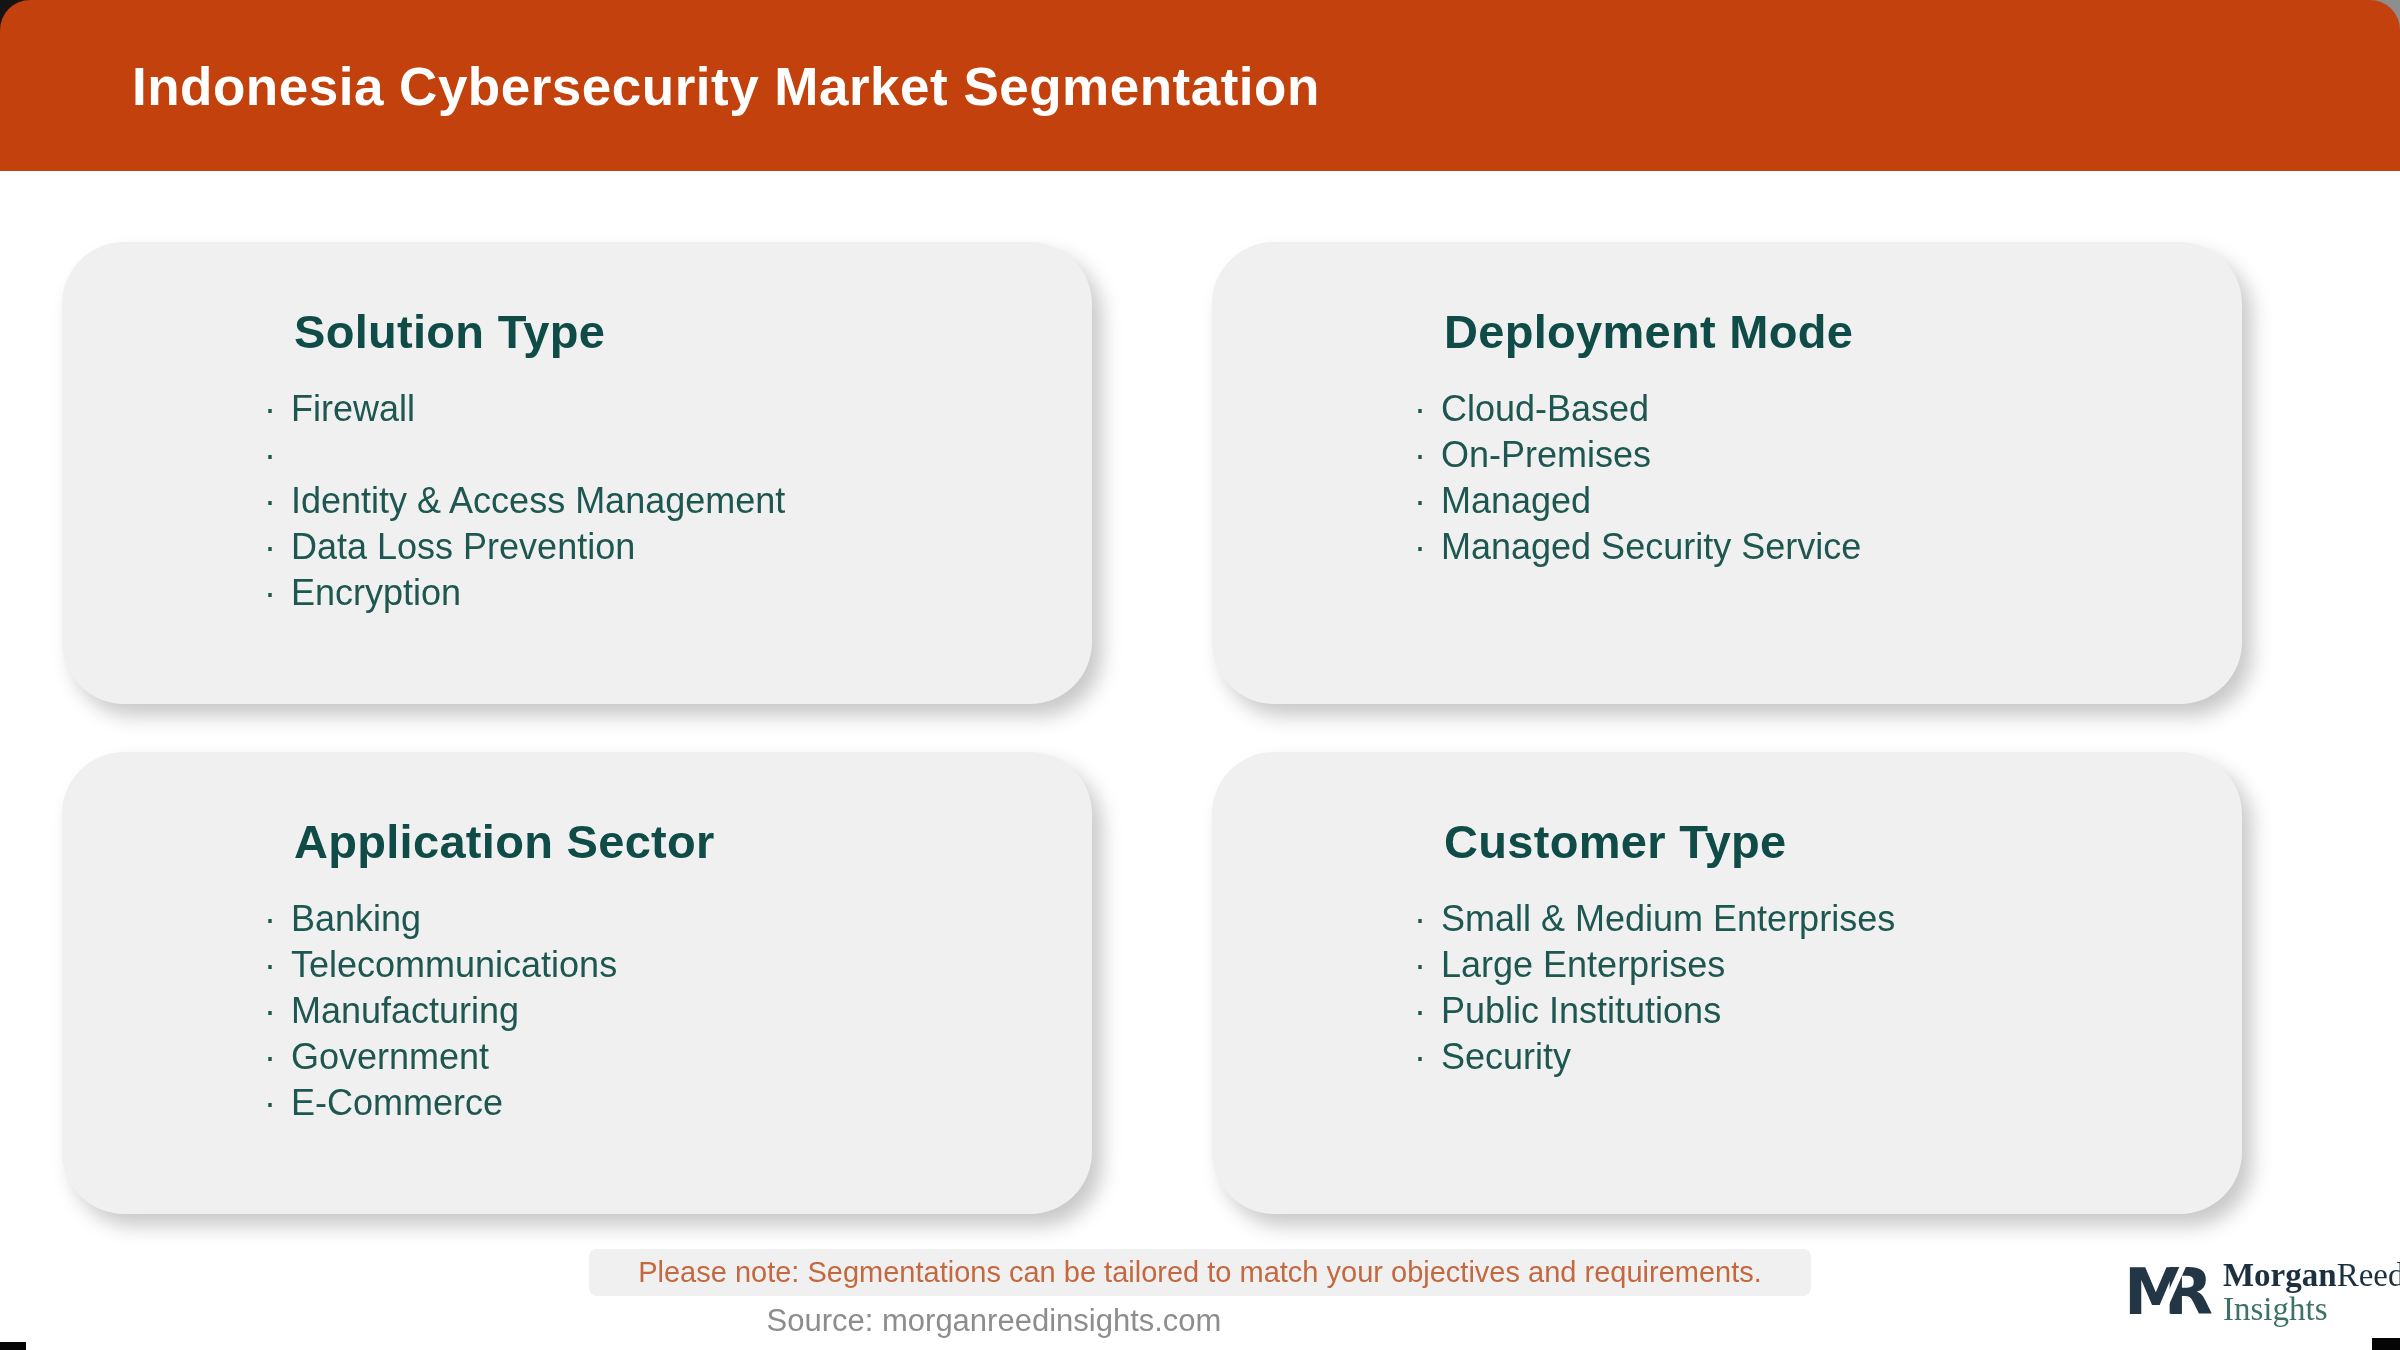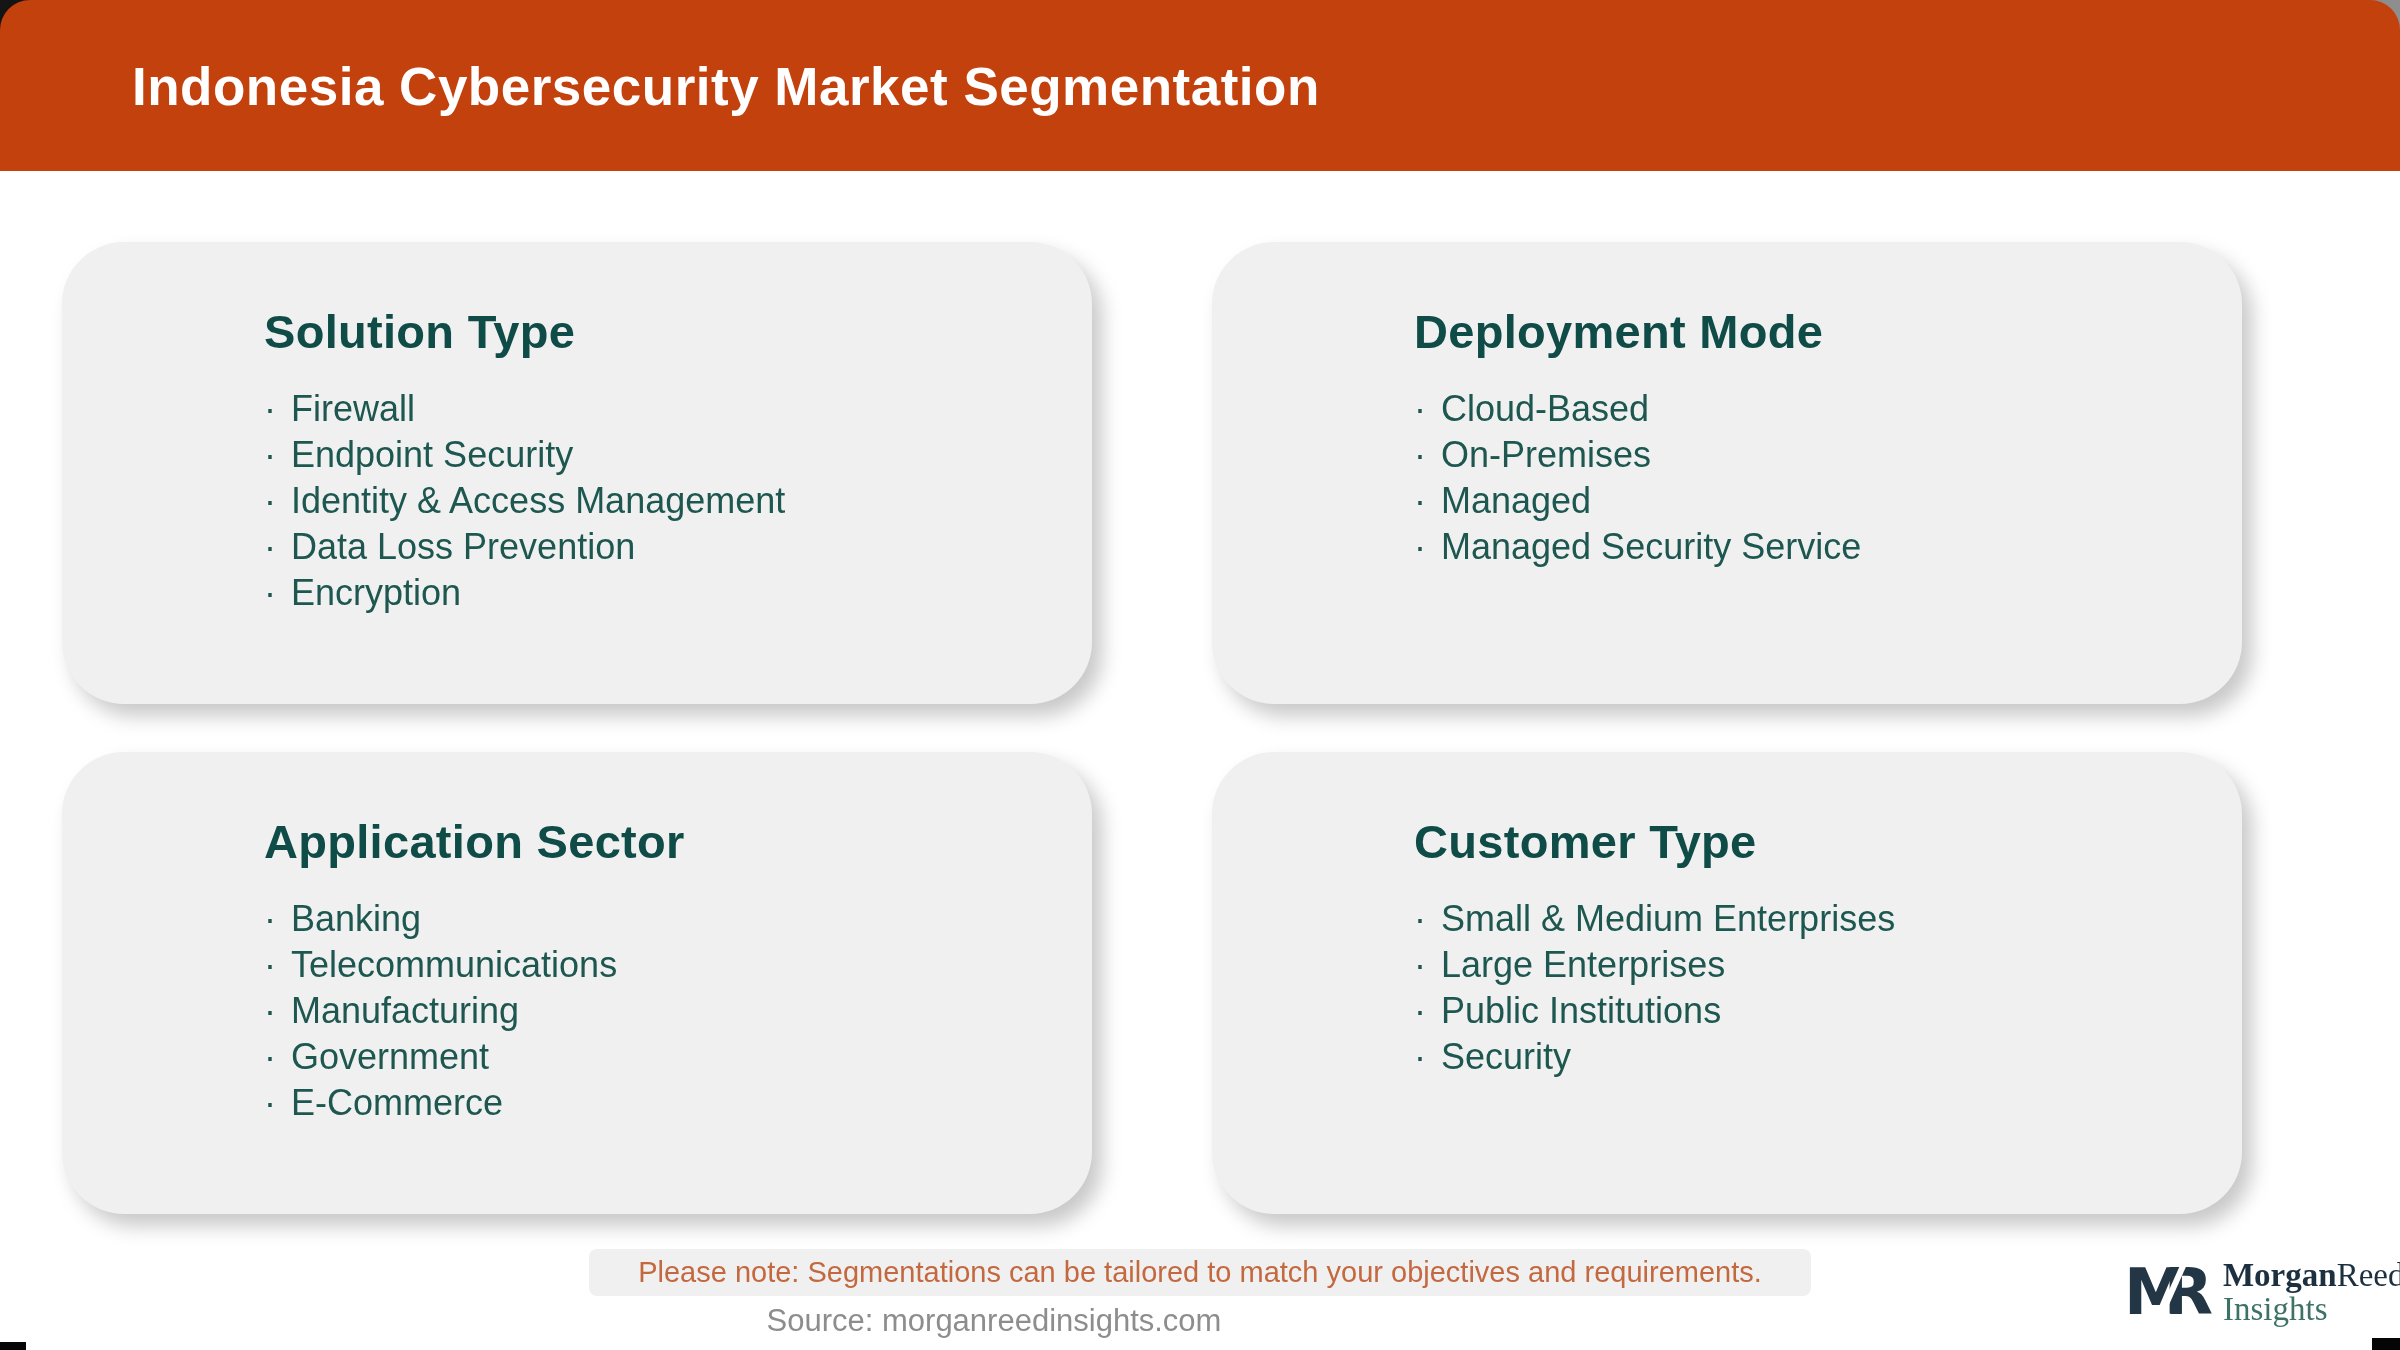--- a/index.html
+++ b/index.html
@@ -48,20 +48,21 @@
   #card-2 { left: 62px;   top: 752px; }
   #card-3 { left: 1212px; top: 752px; }
 
   .card-title {
     font-size: 47px;
     font-weight: 700;
     color: #0f4c47;
     line-height: 56px;
     margin-bottom: 26px;
     letter-spacing: 0.3px;
+    margin-left: 30px;
   }
   .segment-list { list-style: none; }
   .segment-list li {
     display: flex;
     align-items: baseline;
     font-size: 36px;
     color: #1d5750;
     line-height: 46px;
     white-space: nowrap;
   }
@@ -146,21 +147,20 @@
 <section class="card" id="card-0">
   <div class="card-inner">
     <h2 class="card-title">Solution Type</h2>
     <ul class="segment-list">
         <li>
           <span class="dot">·</span>
           <span class="item-text">Firewall</span>
         </li>
         <li>
           <span class="dot">·</span>
-          <span class="item-text">Endpoint Security</span>
         </li>
         <li>
           <span class="dot">·</span>
           <span class="item-text">Identity &amp; Access Management</span>
         </li>
         <li>
           <span class="dot">·</span>
           <span class="item-text">Data Loss Prevention</span>
         </li>
         <li>

